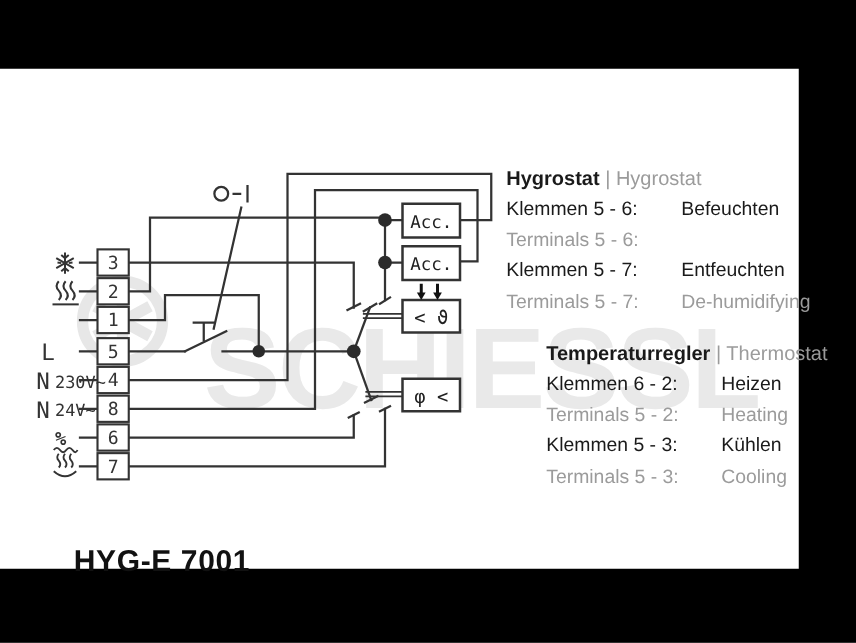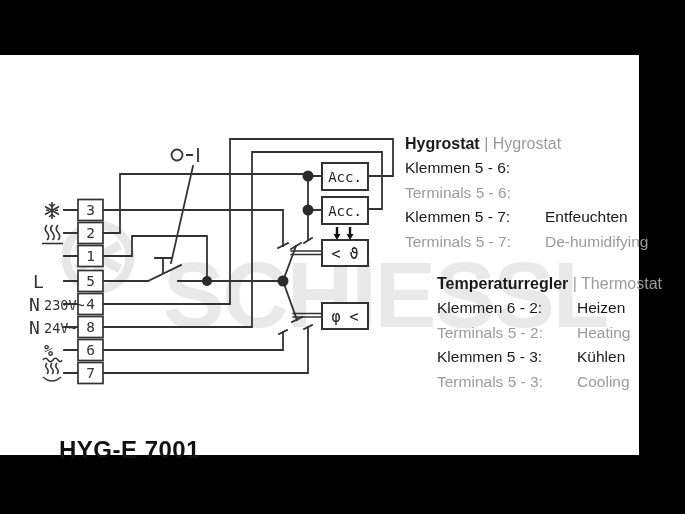--- a/index.html
+++ b/index.html
@@ -156,20 +156,21 @@
       <path d="M333.5 234 L337 240 L340.5 234 Z" stroke="none"></path>
       <path d="M346.5 234 L350 240 L353.5 234 Z" stroke="none"></path>
     </g>
   </svg>
 
   <div class="legend">
     <div>
       <div class="legend-title"><span class="t-de">Hygrostat</span><span class="t-sep"> | </span><span class="t-en">Hygrostat</span></div>
       <div class="legend-row de">
           <span class="lbl">Klemmen 5 - 6:</span>
+          <span class="val">Befeuchten</span>
         </div>
       <div class="legend-row en">
           <span class="lbl">Terminals 5 - 6:</span>
         </div>
       <div class="legend-row de">
           <span class="lbl">Klemmen 5 - 7:</span>
           <span class="val">Entfeuchten</span>
         </div>
       <div class="legend-row en">
           <span class="lbl">Terminals 5 - 7:</span>

